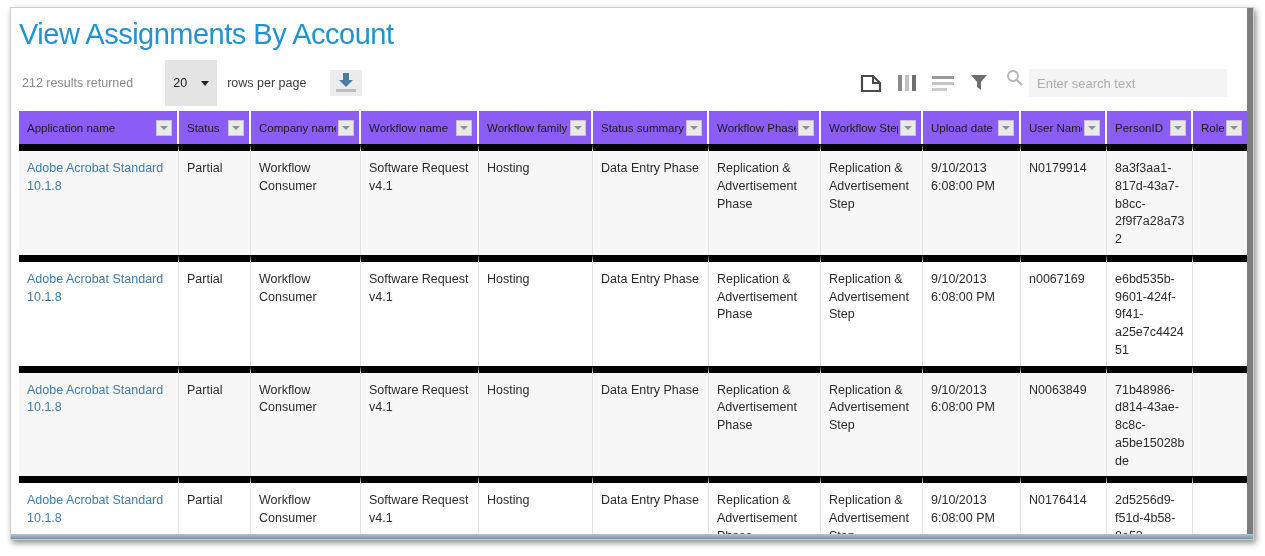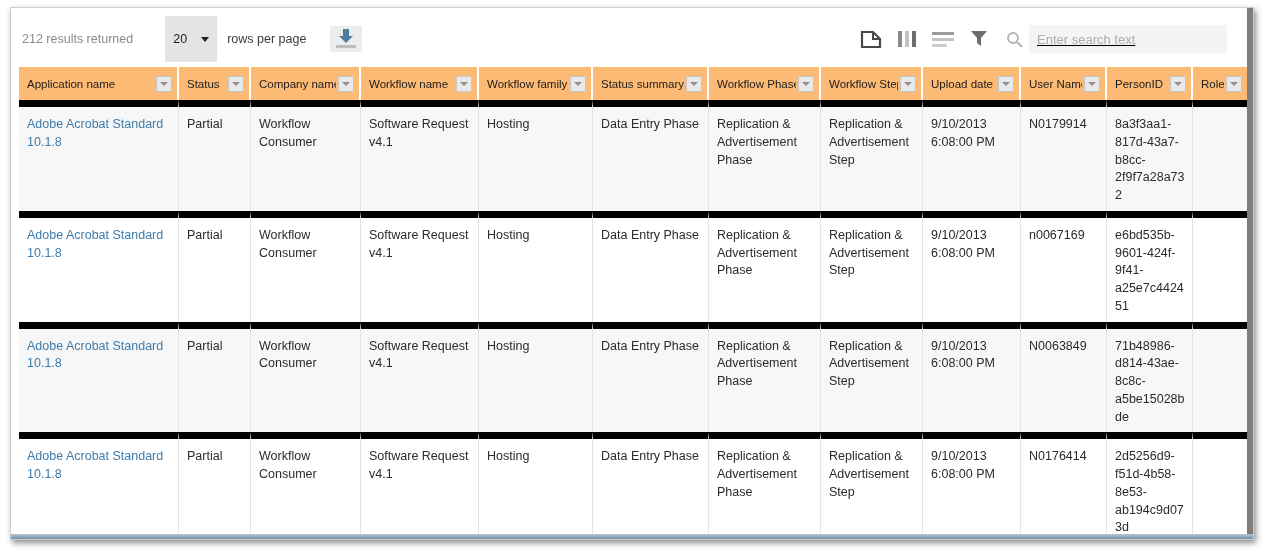--- a/index.html
+++ b/index.html
@@ -49,32 +49,32 @@
   .cols-icon { display:flex; gap:3px; align-items:center; }
   .cols-icon i { display:block; width:4px; height:16px; }
   .cols-icon i:nth-child(1){ background:#8a8a8a; }
   .cols-icon i:nth-child(2){ background:#c2c2c2; }
   .cols-icon i:nth-child(3){ background:#6e6e6e; }
   .lines-icon { display:flex; flex-direction:column; gap:3px; width:22px; }
   .lines-icon i { display:block; height:3px; }
   .lines-icon i:nth-child(1){ width:22px; background:#9a9a9a; }
   .lines-icon i:nth-child(2){ width:22px; background:#c4c4c4; }
   .lines-icon i:nth-child(3){ width:15px; background:#cdcdcd; }
-  .searchbox { margin-left:18px; display:flex; align-items:center;text-decoration:underline; }
+  .searchbox { margin-left:18px; display:flex; align-items:flex-start; }
   .search-input {
     margin-left:6px; width:198px; height:28px; background:#f4f4f4;
     border:0; outline:none; font-size:13px; color:#444; padding:0 8px;
     font-family:"Liberation Sans", sans-serif;
   }
   .search-input::placeholder { color:#adadad; }
 
   .tablewrap { margin:13px 0 0 8px; }
   table { border-collapse:separate; border-spacing:0; table-layout:fixed; width:1228px; }
   th {
-    background:#fdba74; height:33px; padding:0 5px 0 8px;
+    background:#8b5cf6; height:33px; padding:0 5px 0 8px;
     font-weight:400; font-size:11.5px; color:#1c1c1c;
     border-right:2px solid #fff; text-align:left; cursor:pointer;
   }
   th:last-child { border-right:0; }
   .hd { display:flex; align-items:center; justify-content:space-between; gap:2px; }
   .hd .lbl { white-space:nowrap; overflow:hidden; }
   .fbtn {
     flex:0 0 auto; width:16px; height:16px; background:#e9e9e9;
     border:1px solid #c6c6c6; display:flex; align-items:center; justify-content:center;
     cursor:pointer;
@@ -88,20 +88,21 @@
   }
   td:last-child { border-right:0; }
   tr.alt td { background:#f7f7f7; }
   .applink { color:#3e7cab; text-decoration:none; cursor:pointer; }
 </style>
 </head>
 <body>
 
 <div class="window">
 
+  <h1 class="title">View Assignments By Account</h1>
 
   <div class="toolbar">
     <span class="results">212 results returned</span>
 
     <div class="pagesize">
       <span>20</span>
       <span class="caret-dn"></span>
     </div>
     <span class="rpp-label">rows per page</span>
 

